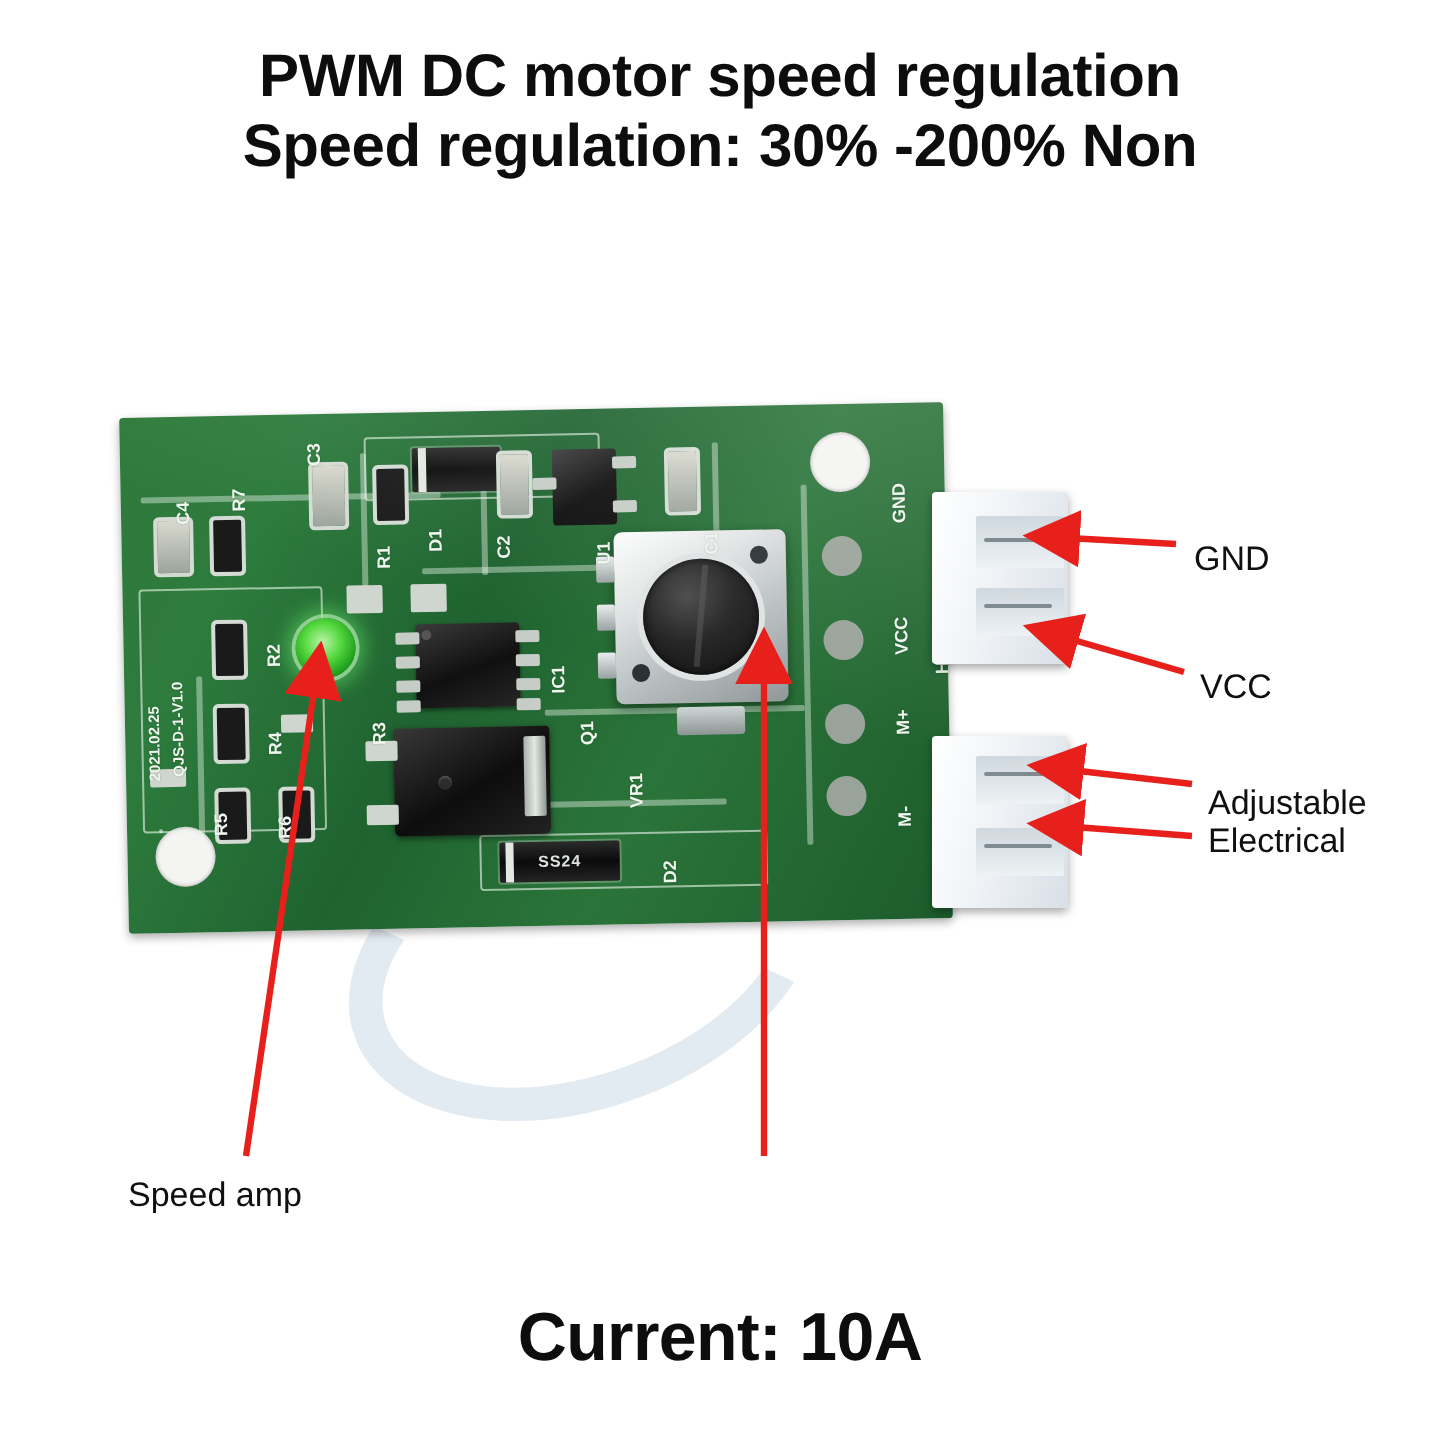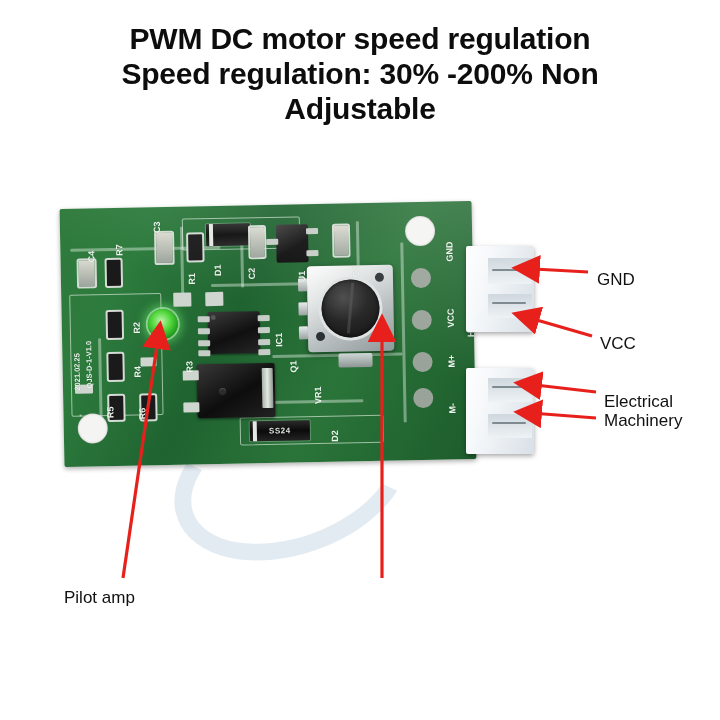--- a/index.html
+++ b/index.html
@@ -301,21 +301,20 @@
   }
 </style>
 </head>
 <body>
 
 <div id="stage">
 
   <div class="title-block">
     <span class="title-line">PWM DC motor speed regulation</span>
     <span class="title-line">Speed regulation: 30% -200% Non</span>
-    <span class="title-line">Adjustable</span>
   </div>
 
   <div class="watermark">ues</div>
   <div class="watermark-arc"></div>
 
   <div class="pcb">
 
     <div class="hole" style="left:345px; top:14px; width:30px; height:30px;"></div>
     <div class="hole" style="left:14px; top:205px; width:30px; height:30px;"></div>
 
@@ -459,19 +458,20 @@
     <line x1="596" y1="418" x2="518" y2="412" stroke="#e8201c" stroke-width="3.2" marker-end="url(#ah)"></line>
 
     <line x1="123" y1="578" x2="160" y2="325" stroke="#e8201c" stroke-width="3.2" marker-end="url(#ah)"></line>
 
     <line x1="382" y1="578" x2="382" y2="318" stroke="#e8201c" stroke-width="3.2" marker-end="url(#ah)"></line>
   </svg>
 
   <div class="ann-label" style="left:597px; top:270px;">GND</div>
   <div class="ann-label" style="left:600px; top:334px;">VCC</div>
   <div class="ann-label two" style="left:604px; top:392px;">
-    <span>Electrical</span><br>
-    <span>Machinery</span>
+    <span>Adjustable</span><br>
+    <span>Electrical</span>
   </div>
-  <div class="ann-label" style="left:64px; top:588px;">Pilot amp</div>
-
+  <div class="ann-label" style="left:64px; top:588px;">Speed amp</div>
+
+  <div class="bottom-caption">Current: 10A</div>
 
 </div>
 
 </body></html>

